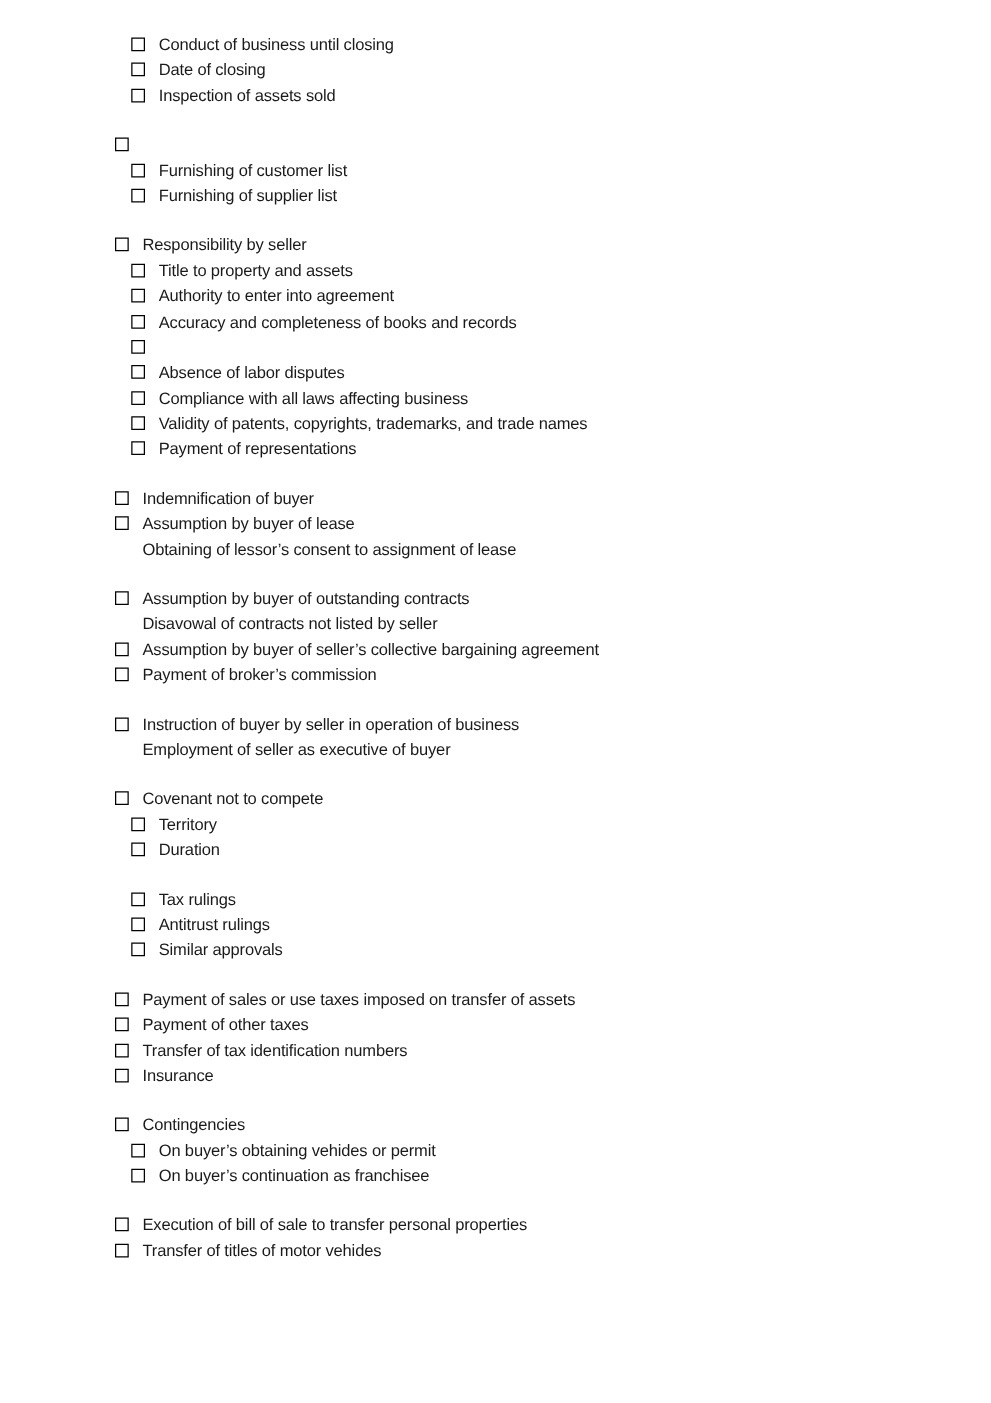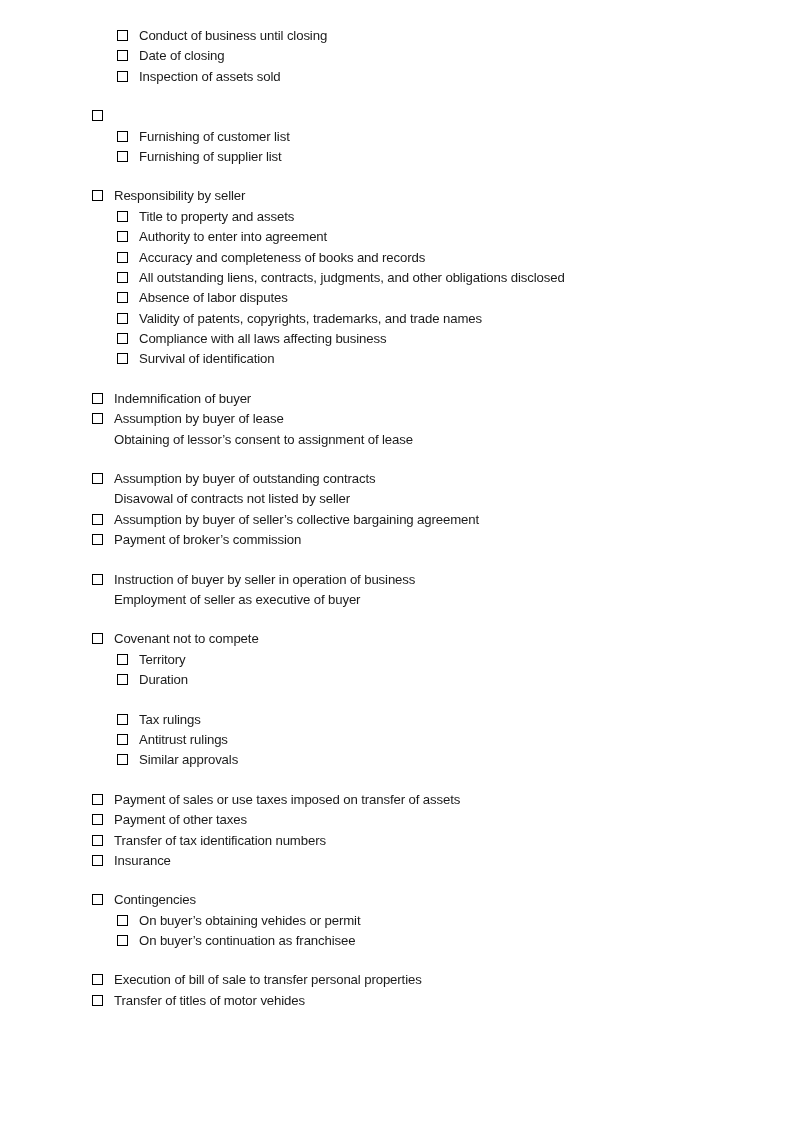--- a/index.html
+++ b/index.html
@@ -34,21 +34,21 @@
   .line {
     display: flex;
     align-items: flex-start;
     height: 20.4px;
     line-height: 20.4px;
     white-space: nowrap;
   }
 
   
   .line.lvl2 {
-    margin-left: 25px;
+    margin-left: 13px;
   }
 
   
   .spacer {
     height: 19px;
   }
 
   
   .box {
     position: relative;
@@ -125,37 +125,36 @@
       <div class="line lvl2">
         <span class="box"></span>
         <span class="label">Authority to enter into agreement</span>
       </div>
       <div class="line lvl2">
         <span class="box"></span>
         <span class="label">Accuracy and completeness of books and records</span>
       </div>
       <div class="line lvl2">
         <span class="box"></span>
-        <span class="label">All outstanding liens, contracts, judgments, and other obligations disclosed</span>
       </div>
       <div class="line lvl2">
         <span class="box"></span>
         <span class="label">Absence of labor disputes</span>
       </div>
       <div class="line lvl2">
         <span class="box"></span>
+        <span class="label">Compliance with all laws affecting business</span>
+      </div>
+      <div class="line lvl2">
+        <span class="box"></span>
         <span class="label">Validity of patents, copyrights, trademarks, and trade names</span>
       </div>
       <div class="line lvl2">
         <span class="box"></span>
-        <span class="label">Compliance with all laws affecting business</span>
-      </div>
-      <div class="line lvl2">
-        <span class="box"></span>
-        <span class="label">Survival of identification</span>
+        <span class="label">Payment of representations</span>
       </div>
       <div class="spacer"></div>
       <div class="line">
         <span class="box"></span>
         <span class="label">Indemnification of buyer</span>
       </div>
       <div class="line">
         <span class="box"></span>
         <span class="label">Assumption by buyer of lease</span>
       </div>

